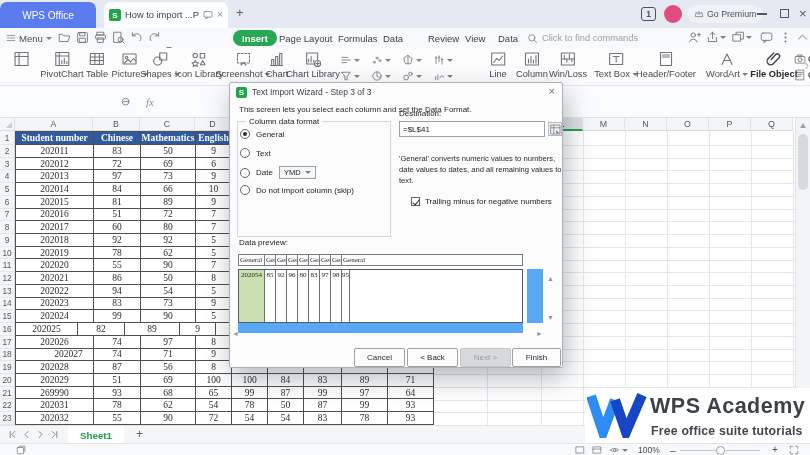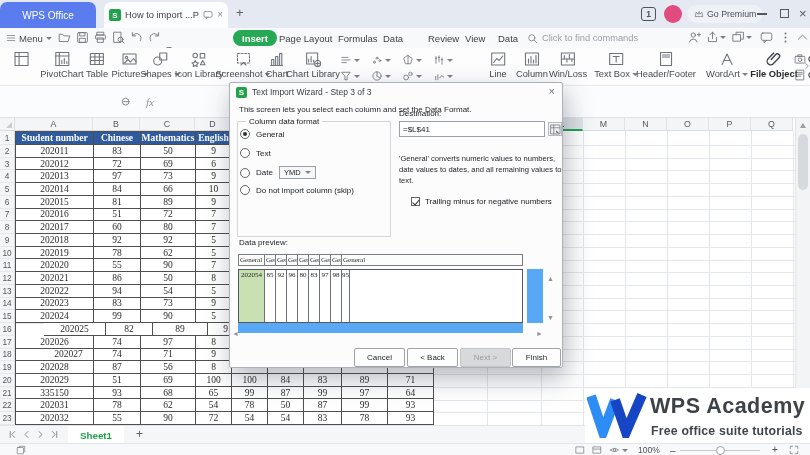--- a/index.html
+++ b/index.html
@@ -695,21 +695,21 @@
         <div class="tcell" style="width: 47px; height: 12.7273px;">99</div>
         <div class="tcell" style="width: 55px; height: 12.7273px;">90</div>
         <div class="tcell" style="width: 36px; height: 12.7273px;">5</div>
         <div class="tcell" style="width: 36px; height: 12.7273px;"></div>
         <div class="tcell" style="width: 36px; height: 12.7273px;"></div>
         <div class="tcell" style="width: 38px; height: 12.7273px;"></div>
         <div class="tcell" style="width: 46px; height: 12.7273px;"></div>
         <div class="tcell" style="width: 46px; height: 12.7273px;"></div>
       </div>
       <div class="trow">
-        <div class="tcell" style="width: 62px; height: 12.7273px; margin-left: 28px;">202025</div>
+        <div class="tcell" style="width: 62px; height: 12.7273px;">202025</div>
         <div class="tcell" style="width: 47px; height: 12.7273px;">82</div>
         <div class="tcell" style="width: 55px; height: 12.7273px;">89</div>
         <div class="tcell" style="width: 36px; height: 12.7273px;">9</div>
         <div class="tcell" style="width: 36px; height: 12.7273px;"></div>
         <div class="tcell" style="width: 36px; height: 12.7273px;"></div>
         <div class="tcell" style="width: 38px; height: 12.7273px;"></div>
         <div class="tcell" style="width: 46px; height: 12.7273px;"></div>
         <div class="tcell" style="width: 46px; height: 12.7273px;"></div>
       </div>
       <div class="trow">
@@ -750,21 +750,21 @@
         <div class="tcell" style="width: 47px; height: 12.7273px;">51</div>
         <div class="tcell" style="width: 55px; height: 12.7273px;">69</div>
         <div class="tcell" style="width: 36px; height: 12.7273px;">100</div>
         <div class="tcell" style="width: 36px; height: 12.7273px;">100</div>
         <div class="tcell" style="width: 36px; height: 12.7273px;">84</div>
         <div class="tcell" style="width: 38px; height: 12.7273px;">83</div>
         <div class="tcell" style="width: 46px; height: 12.7273px;">89</div>
         <div class="tcell" style="width: 46px; height: 12.7273px;">71</div>
       </div>
       <div class="trow">
-        <div class="tcell" style="width: 78px; height: 12.7273px;">335150</div>
+        <div class="tcell" style="width: 78px; height: 12.7273px;">269990</div>
         <div class="tcell" style="width: 47px; height: 12.7273px;">93</div>
         <div class="tcell" style="width: 55px; height: 12.7273px;">68</div>
         <div class="tcell" style="width: 36px; height: 12.7273px;">65</div>
         <div class="tcell" style="width: 36px; height: 12.7273px;">99</div>
         <div class="tcell" style="width: 36px; height: 12.7273px;">87</div>
         <div class="tcell" style="width: 38px; height: 12.7273px;">99</div>
         <div class="tcell" style="width: 46px; height: 12.7273px;">97</div>
         <div class="tcell" style="width: 46px; height: 12.7273px;">64</div>
       </div>
       <div class="trow">

